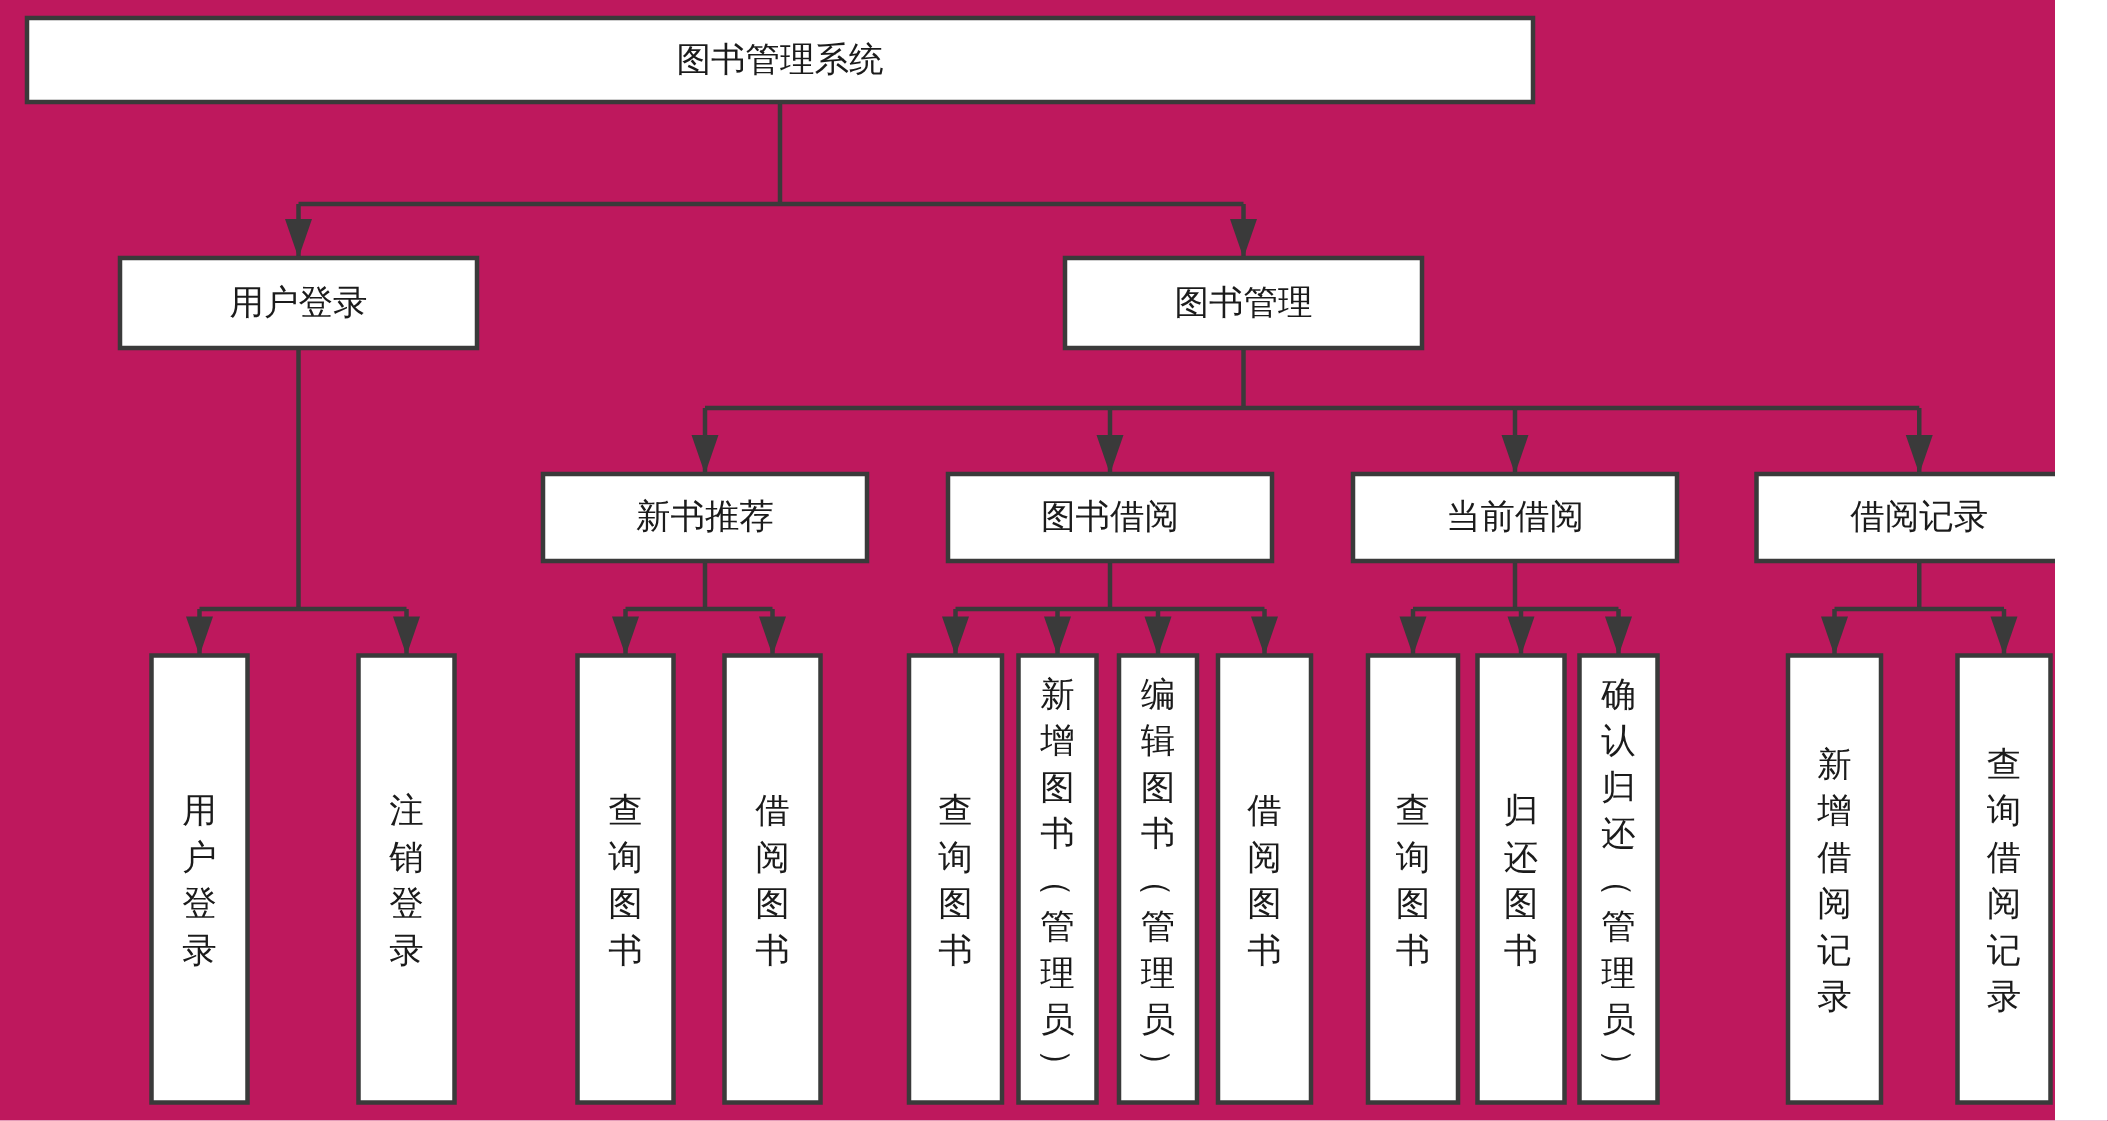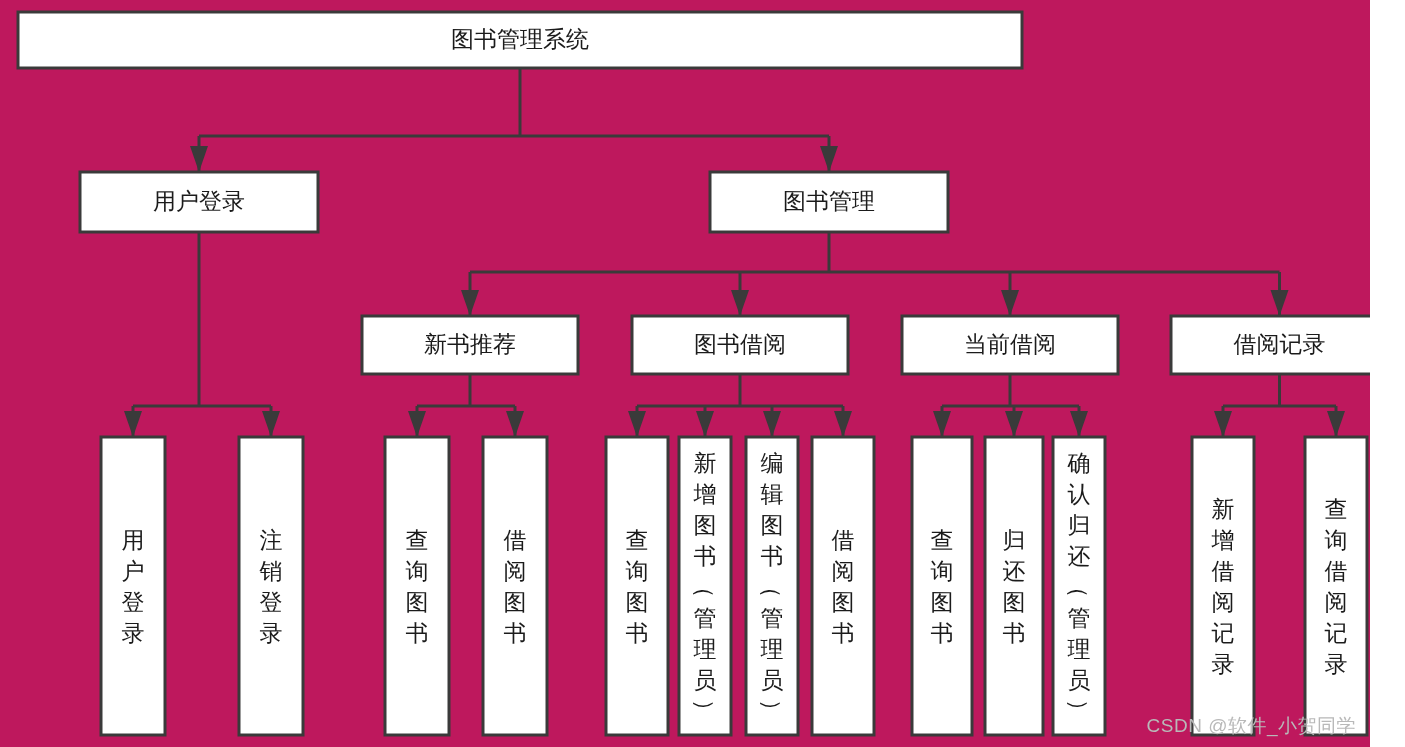--- a/index.html
+++ b/index.html
@@ -259,15 +259,14 @@
           <text x="1336" y="517" class="node-label-v">查</text>
           <text x="1336" y="548" class="node-label-v">询</text>
           <text x="1336" y="579" class="node-label-v">借</text>
           <text x="1336" y="610" class="node-label-v">阅</text>
           <text x="1336" y="641" class="node-label-v">记</text>
           <text x="1336" y="672" class="node-label-v">录</text>
         </g>
       </g>
   </svg>
 
-  <div class="watermark-text">CSDN @软件_小贺同学</div>
 
 </div>
 
 </body></html>

